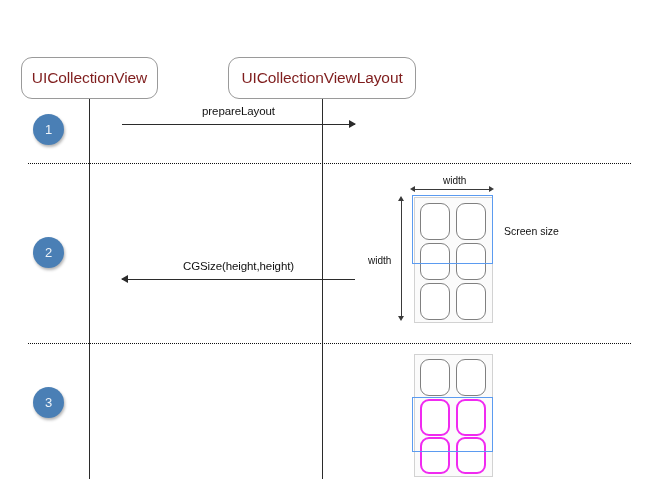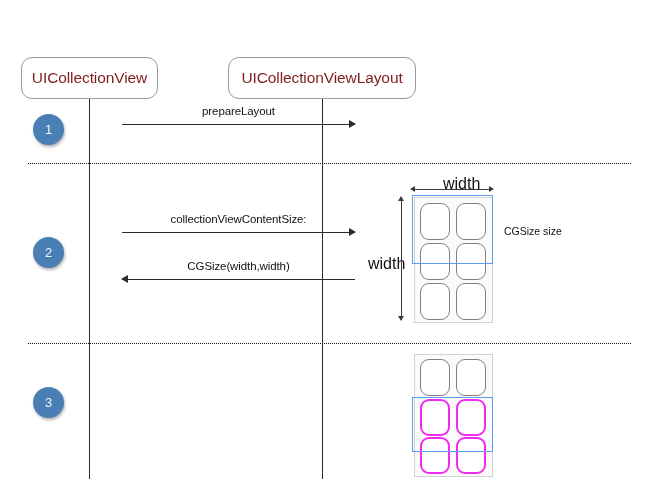--- a/index.html
+++ b/index.html
@@ -155,21 +155,21 @@
     border-radius: 9px;
     background: #ffffff;
     z-index: 3;
   }
   .cell.normal  { border: 1.6px solid #808080; }
   .cell.hilite  { border: 2px solid #f02af0; }
 
   
   .dim-label {
     position: absolute;
-    font-size: 16px;
+    font-size: 10px;
     color: #111111;
     white-space: nowrap;
   }
   .dim-line-h {
     position: absolute;
     height: 0;
     border-top: 1.1px solid #3a3a3a;
   }
   .dim-line-v {
     position: absolute;
@@ -228,28 +228,23 @@
   <div id="badge-3" class="step-badge">
     <span>3</span>
   </div>
 
   <div id="msg-preparelayout" class="message to-right">
     <div class="msg-label">prepareLayout</div>
     <div class="msg-line"></div>
     <div class="msg-head"></div>
   </div>
 
-  <div id="msg-contentsize" class="message to-right">
-    <div class="msg-label">collectionViewContentSize:</div>
-    <div class="msg-line"></div>
-    <div class="msg-head"></div>
-  </div>
 
   <div id="msg-cgsize" class="message to-left">
-    <div class="msg-label">CGSize(width,width)</div>
+    <div class="msg-label">CGSize(height,height)</div>
     <div class="msg-line"></div>
     <div class="msg-head"></div>
   </div>
 
 
 
   <div class="illustration">
 
     <div class="dim-label" style="left:443px; top:175px;">width</div>
     <div class="dim-line-h" style="left:415px; top:189px; width:75px;"></div>
@@ -265,21 +260,21 @@
 
     <div class="screen-frame" style="left:412px; top:195px; width:81px; height:69px;"></div>
 
     <div class="cell normal" style="left:420px; top:203px; width:30px; height:37px;"></div>
     <div class="cell normal" style="left:456px; top:203px; width:30px; height:37px;"></div>
     <div class="cell normal" style="left:420px; top:243px; width:30px; height:37px;"></div>
     <div class="cell normal" style="left:456px; top:243px; width:30px; height:37px;"></div>
     <div class="cell normal" style="left:420px; top:283px; width:30px; height:37px;"></div>
     <div class="cell normal" style="left:456px; top:283px; width:30px; height:37px;"></div>
 
-    <div class="side-note" style="left:504px; top:225px;">CGSize size</div>
+    <div class="side-note" style="left:504px; top:225px;">Screen size</div>
   </div>
 
   <div class="illustration">
 
     <div class="content-frame" style="left:414px; top:354px; width:79px; height:123px;"></div>
 
     <div class="screen-frame" style="left:412px; top:397px; width:81px; height:55px;"></div>
 
     <div class="cell normal" style="left:420px; top:359px; width:30px; height:37px;"></div>
     <div class="cell normal" style="left:456px; top:359px; width:30px; height:37px;"></div>

